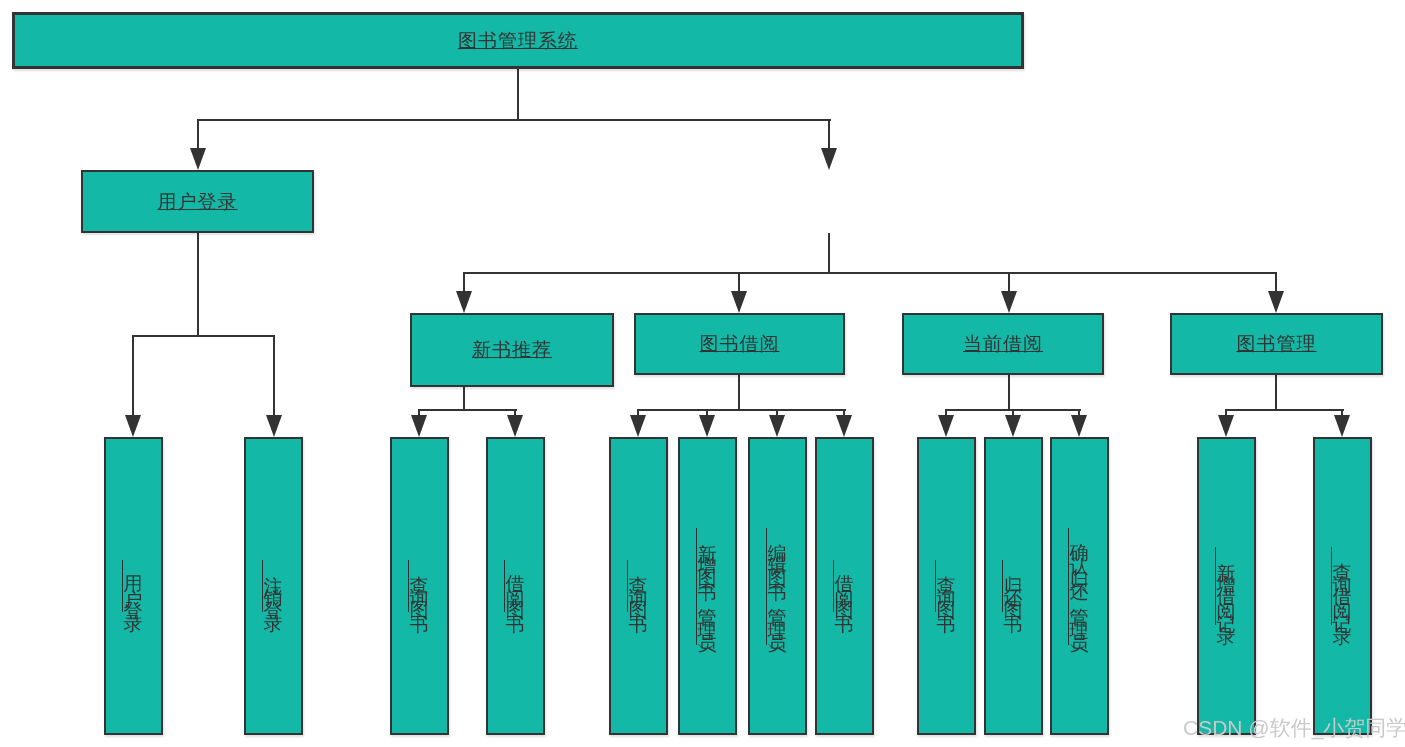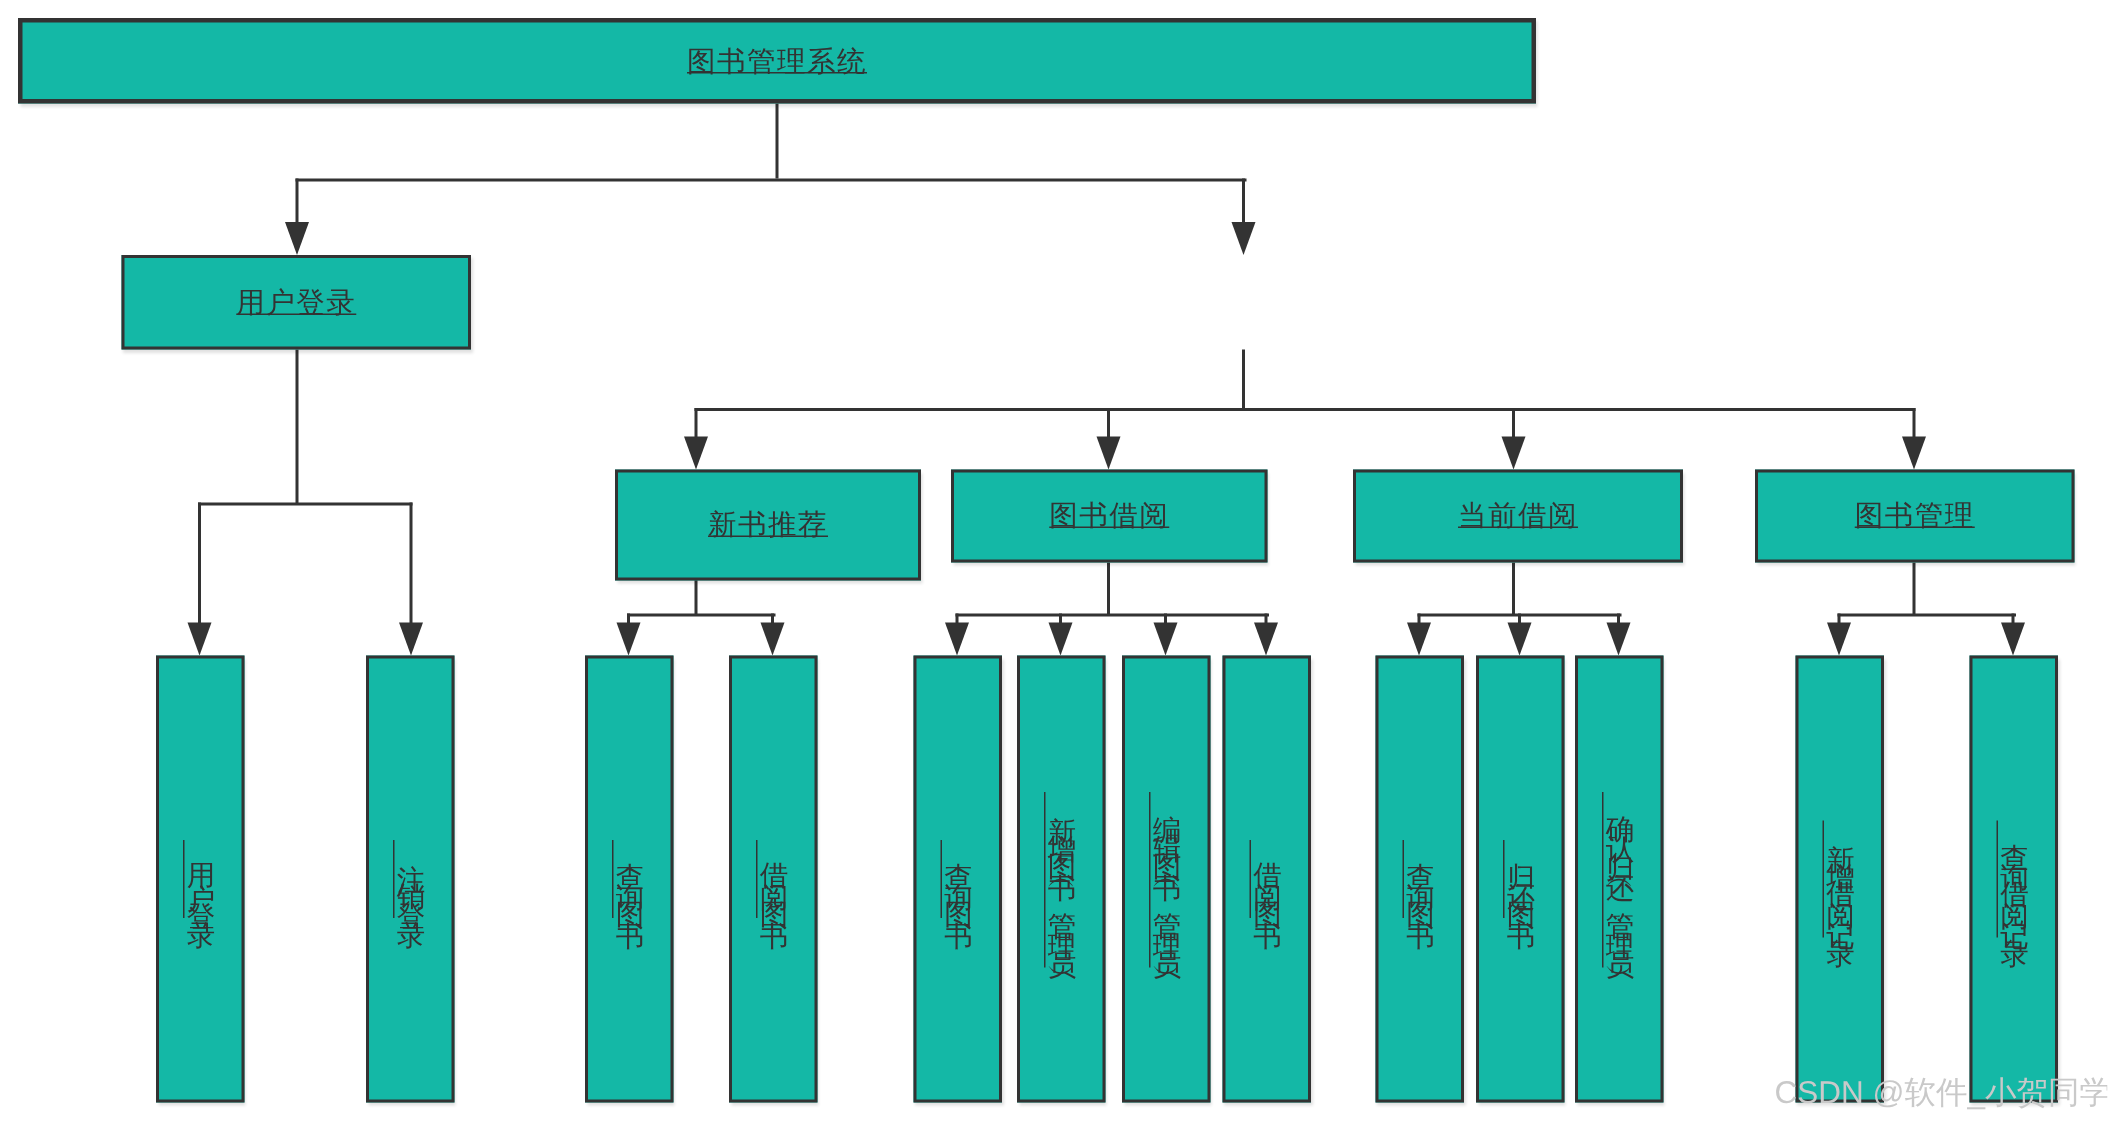--- a/index.html
+++ b/index.html
@@ -102,21 +102,21 @@
   <div class="arrow" style="left:456px; top:291px;"></div>
   <div class="vline" style="left:738px; top:272px; height:20px;"></div>
   <div class="arrow" style="left:731px; top:291px;"></div>
   <div class="vline" style="left:1008px; top:272px; height:20px;"></div>
   <div class="arrow" style="left:1001px; top:291px;"></div>
   <div class="vline" style="left:1275px; top:272px; height:20px;"></div>
   <div class="arrow" style="left:1268px; top:291px;"></div>
 
   <div class="node" style="left:362px; top:313px; width:204px; height:74px;margin-left:48px;">新书推荐</div>
   <div class="node" style="left:634px; top:313px; width:211px; height:62px;">图书借阅</div>
-  <div class="node" style="left:902px; top:313px; width:220px; height:62px;">当前借阅</div>
+  <div class="node" style="left:902px; top:313px; width:202px; height:62px;">当前借阅</div>
   <div class="node" style="left:1170px; top:313px; width:213px; height:62px;">图书管理</div>
 
   <div class="vline" style="left:463px; top:375px; height:35px;"></div>
   <div class="hline" style="left:418px; top:409px; width:99px;"></div>
   <div class="vline" style="left:418px; top:409px; height:8px;"></div>
   <div class="arrow" style="left:411px; top:415px;"></div>
   <div class="vline" style="left:514px; top:409px; height:8px;"></div>
   <div class="arrow" style="left:507px; top:415px;"></div>
 
   <div class="vline" style="left:738px; top:375px; height:35px;"></div>

